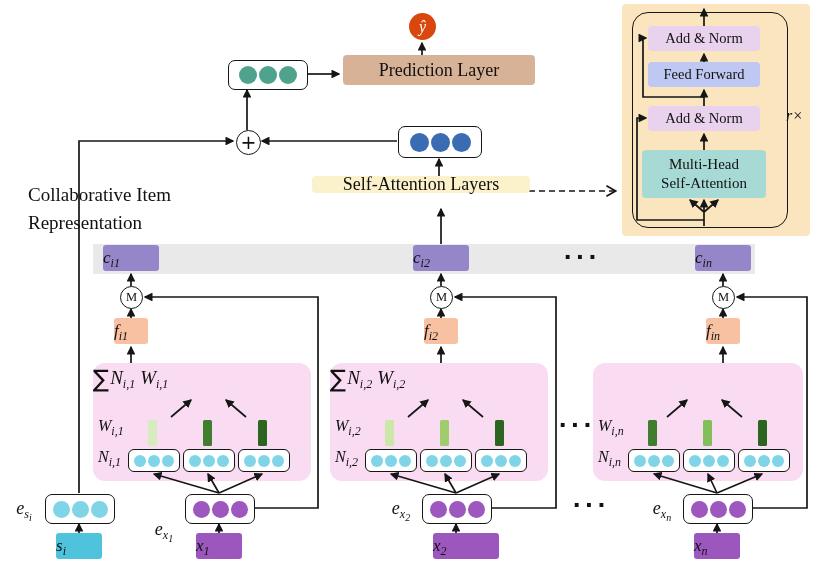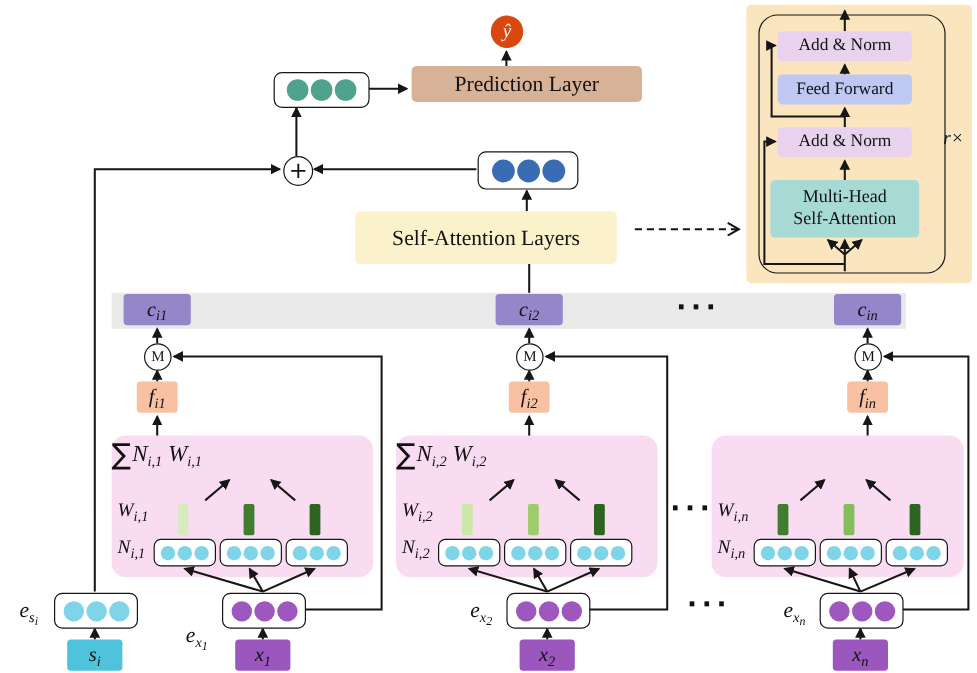--- a/index.html
+++ b/index.html
@@ -13,21 +13,21 @@
   .inner-rect{left:632px;top:12px;width:154px;height:214px;border:1.7px solid #161616;border-radius:16px}
   .gray-bar{left:93px;top:244px;width:662px;height:30px;background:var(--gray_bar_bg,#E9E9E9)}
   .pink-bg{top:363px;height:118px;border-radius:12px;background:var(--pink_box_bg,#F9DCF2)}
   .dotbox{position:absolute;display:flex;align-items:center;justify-content:center;gap:2px;border:1.8px solid #161616;border-radius:7px;background:#fff}
   .dot{border-radius:50%;flex:0 0 auto}
   .d17{width:17px;height:17px}.d18{width:18px;height:18px}.d19{width:19px;height:19px}.d12{width:12px;height:12px}
   .cyan{background:var(--cyan_dot,#7FD5E7)}
   .purple{background:var(--purple_dot,#9D57BE)}
   .green{background:var(--green_dot,#4FA38C)}
   .blue{background:var(--blue_dot,#3A6CB4)}
-  .mathbox{position:absolute;text-align:center;font-size:17px;line-height:25px;height:26px;border-radius:3px}
+  .mathbox{position:absolute;text-align:left;font-size:17px;line-height:25px;height:26px;border-radius:3px}
   .sb{font-size:12px;vertical-align:-4px;font-style:italic}
   .sbb{font-size:10px;vertical-align:-3px;font-style:italic}
   .formula{top:365px;text-align:left;font-size:19px;height:30px}
   .sigma{font-family:"DejaVu Sans",sans-serif;font-size:24px;vertical-align:-3px;margin-right:1px;font-style:normal}
   .gapl{margin-left:5px}
   .wlabel,.nlabel{position:absolute;font-size:16px}
   .bar{position:absolute;top:420px;width:9px;height:26px;border-radius:1.5px}
   .ngroup{position:absolute;top:449px;width:50px;height:21px;border:1.5px solid #161616;border-radius:6px;background:#fff;display:flex;align-items:center;justify-content:center;gap:2px}
   .elabel{position:absolute;font-size:18px;text-align:center}
   .m-circle{position:absolute;top:286px;width:21px;height:21px;border:1.5px solid #161616;border-radius:50%;background:#fff;display:flex;align-items:center;justify-content:center;font-size:12.5px}
@@ -144,23 +144,27 @@
       <span class="dot d18 green"></span>
   </div>
   <div class="plus-circle">
       <span>+</span>
     </div>
   <div class="dotbox" style="left:398px;top:126px;width:82px;height:30px">
     <span class="dot d19 blue"></span>
       <span class="dot d19 blue"></span>
       <span class="dot d19 blue"></span>
   </div>
-  <div class="blk" style="left:296px;top:176px;width:218px;height:44px;background:var(--sa_layers_bg,#FBF2CB);font-size:18px">
+  <div class="blk" style="left:312px;top:176px;width:218px;height:17px;background:var(--sa_layers_bg,#FBF2CB);font-size:18px">
       <span>Self-Attention Layers</span>
     </div>
+  <div class="collab">
+    <div>Collaborative Item</div>
+    <div>Representation</div>
+  </div>
 
   <div class="mathbox" style="left:103px;top:245px;width:56px;background:var(--c_box_bg,#9586C9)"><i>c</i><span class="sb"><i>i1</i></span></div>
   <div class="mathbox" style="left:413px;top:245px;width:56px;background:var(--c_box_bg,#9586C9)"><i>c</i><span class="sb"><i>i2</i></span></div>
   <div class="mathbox" style="left:695px;top:245px;width:56px;background:var(--c_box_bg,#9586C9)"><i>c</i><span class="sb"><i>in</i></span></div>
   <div class="dots" style="left:556px;top:244px;width:52px">···</div>
 
   <div class="m-circle" style="left:120px">
       <span>M</span>
     </div>
   <div class="m-circle" style="left:430px">
@@ -256,21 +260,21 @@
       <span class="dot d17 purple"></span>
     </div>
   <div class="mathbox" style="left:196px;top:533px;width:46px;background:var(--x_token_bg,#9C57BE)"><i>x</i><span class="sb"><i>1</i></span></div>
 
   <div class="elabel" style="left:383px;top:498px;width:36px"><i>e</i><span class="sb"><i>x</i><span class="sbb"><i>2</i></span></span></div>
   <div class="dotbox" style="left:422px;top:494px;width:68px;height:28px">
       <span class="dot d17 purple"></span>
       <span class="dot d17 purple"></span>
       <span class="dot d17 purple"></span>
     </div>
-  <div class="mathbox" style="left:433px;top:533px;width:46px;background:var(--x_token_bg,#9C57BE)"><i>x</i><span class="sb"><i>2</i></span></div>
+  <div class="mathbox" style="left:433px;top:533px;width:66px;background:var(--x_token_bg,#9C57BE)"><i>x</i><span class="sb"><i>2</i></span></div>
 
   <div class="dots" style="left:563px;top:492px;width:56px">···</div>
 
   <div class="elabel" style="left:644px;top:498px;width:36px"><i>e</i><span class="sb"><i>x</i><span class="sbb"><i>n</i></span></span></div>
   <div class="dotbox" style="left:683px;top:494px;width:68px;height:28px">
       <span class="dot d17 purple"></span>
       <span class="dot d17 purple"></span>
       <span class="dot d17 purple"></span>
     </div>
   <div class="mathbox" style="left:694px;top:533px;width:46px;background:var(--x_token_bg,#9C57BE)"><i>x</i><span class="sb"><i>n</i></span></div>

